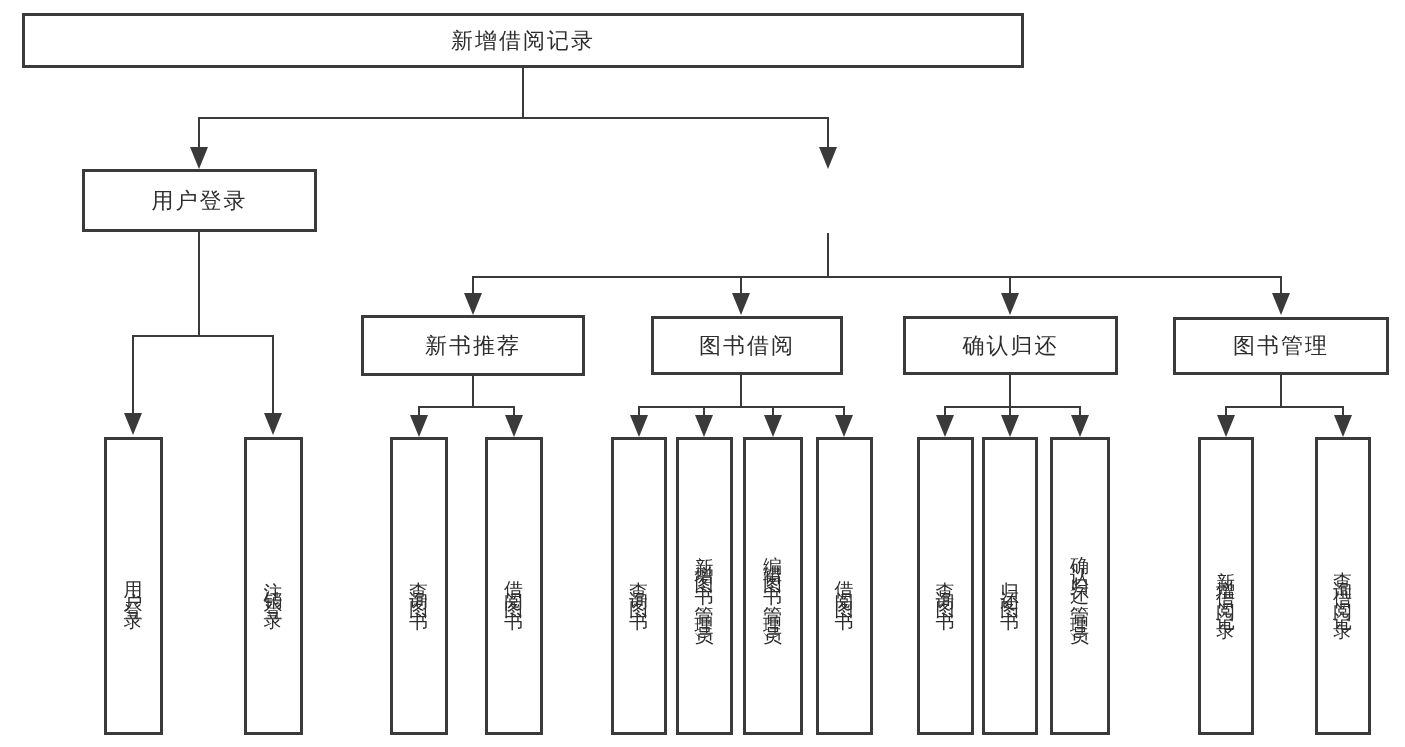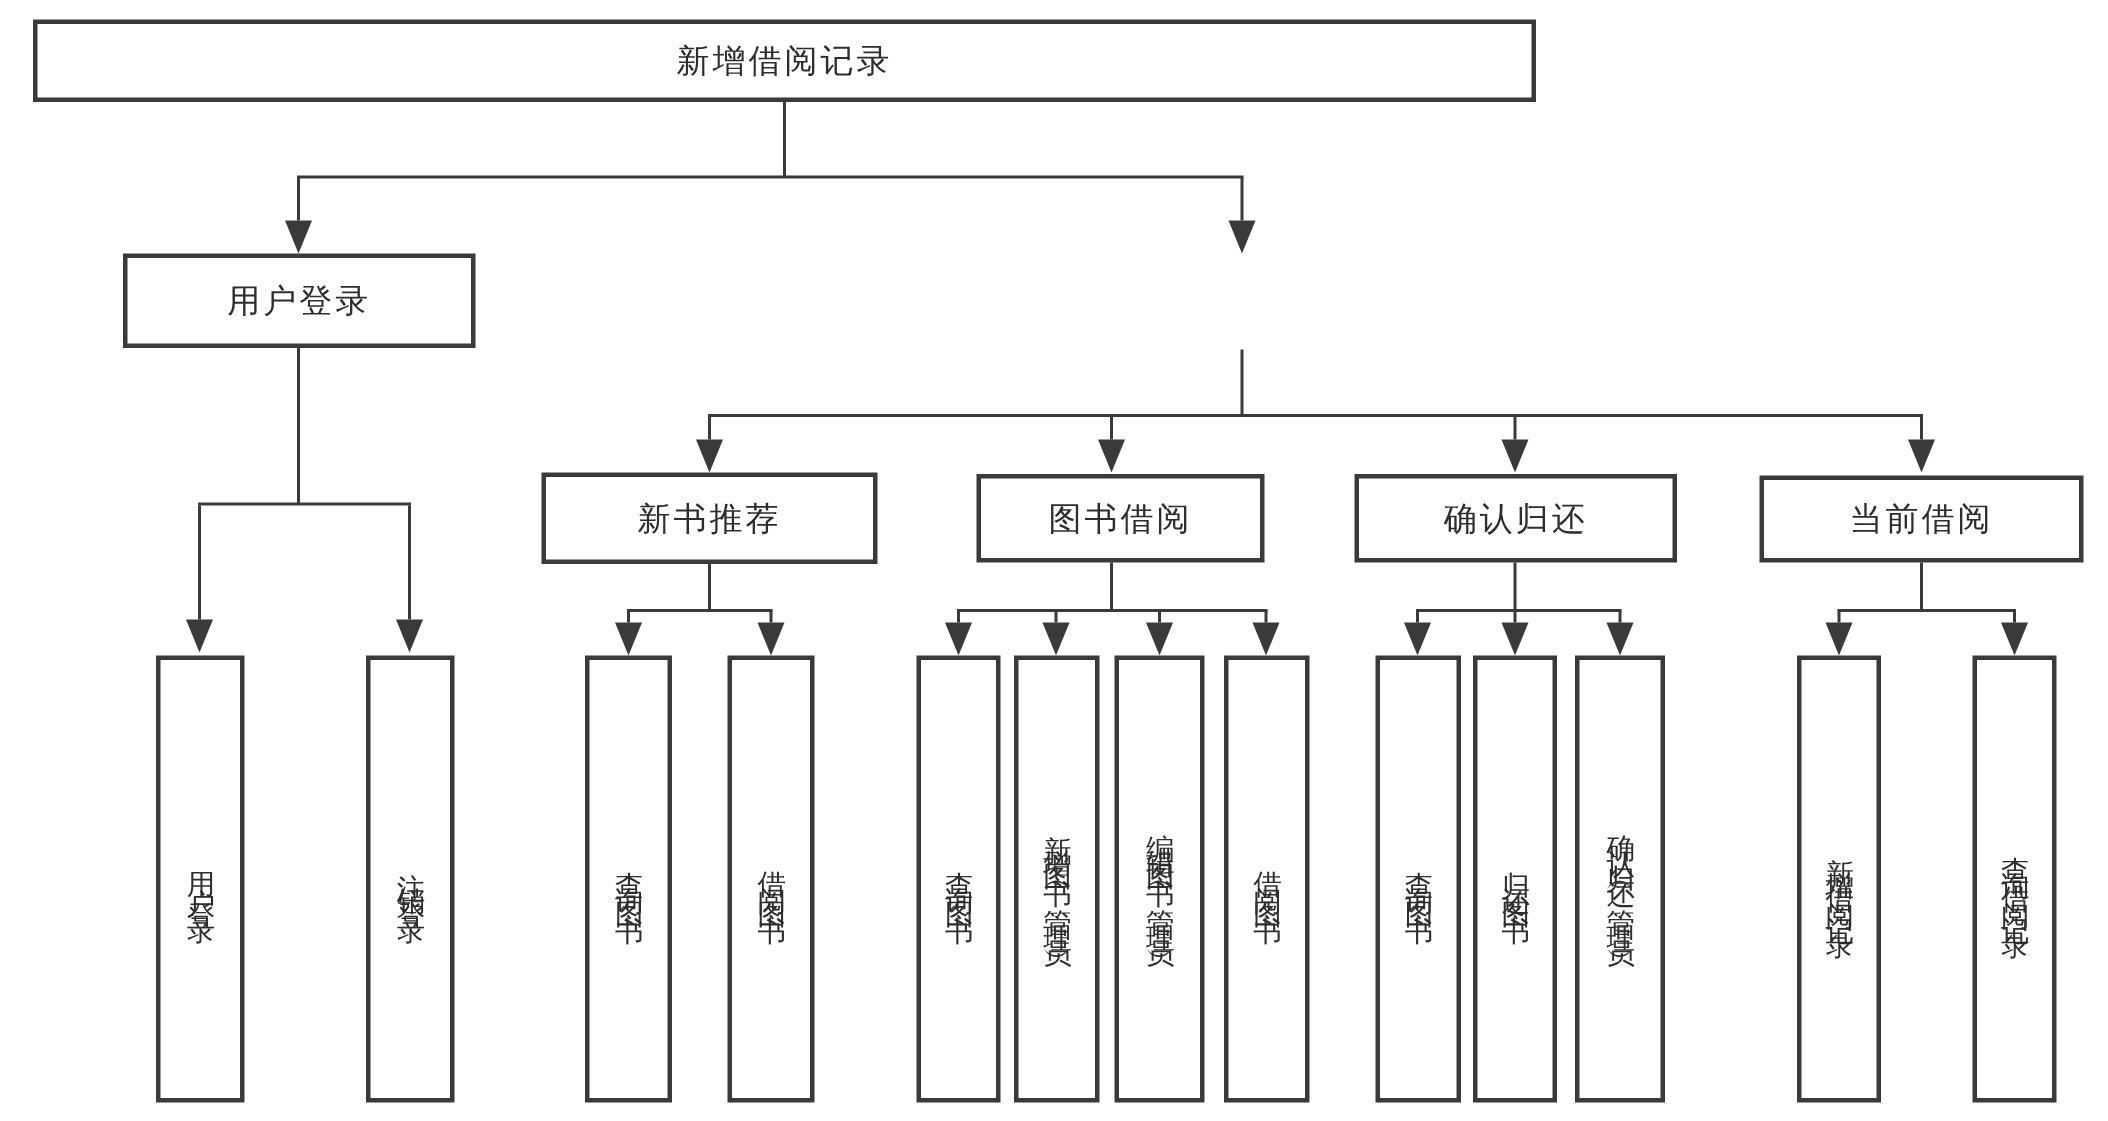--- a/index.html
+++ b/index.html
@@ -109,21 +109,21 @@
   <div class="box h" style="left:361px; top:315px; width:224px; height:61px;">
     <span>新书推荐</span>
   </div>
   <div class="box h" style="left:651px; top:316px; width:192px; height:59px;">
     <span>图书借阅</span>
   </div>
   <div class="box h" style="left:903px; top:316px; width:215px; height:59px;">
     <span>确认归还</span>
   </div>
   <div class="box h" style="left:1173px; top:317px; width:216px; height:58px;">
-    <span>当前借阅</span>
+    <span>图书管理</span>
   </div>
 
   <div class="vline" style="left:472px; top:376px; height:31px;"></div>
   <div class="hline" style="left:418px; top:406px; width:97px;"></div>
   <div class="arrow" style="left:418px; top:407px; height:8px;"></div>
   <div class="arrow" style="left:513px; top:407px; height:8px;"></div>
 
   <div class="vline" style="left:740px; top:375px; height:32px;"></div>
   <div class="hline" style="left:638px; top:406px; width:207px;"></div>
   <div class="arrow" style="left:638px; top:407px; height:8px;"></div>

